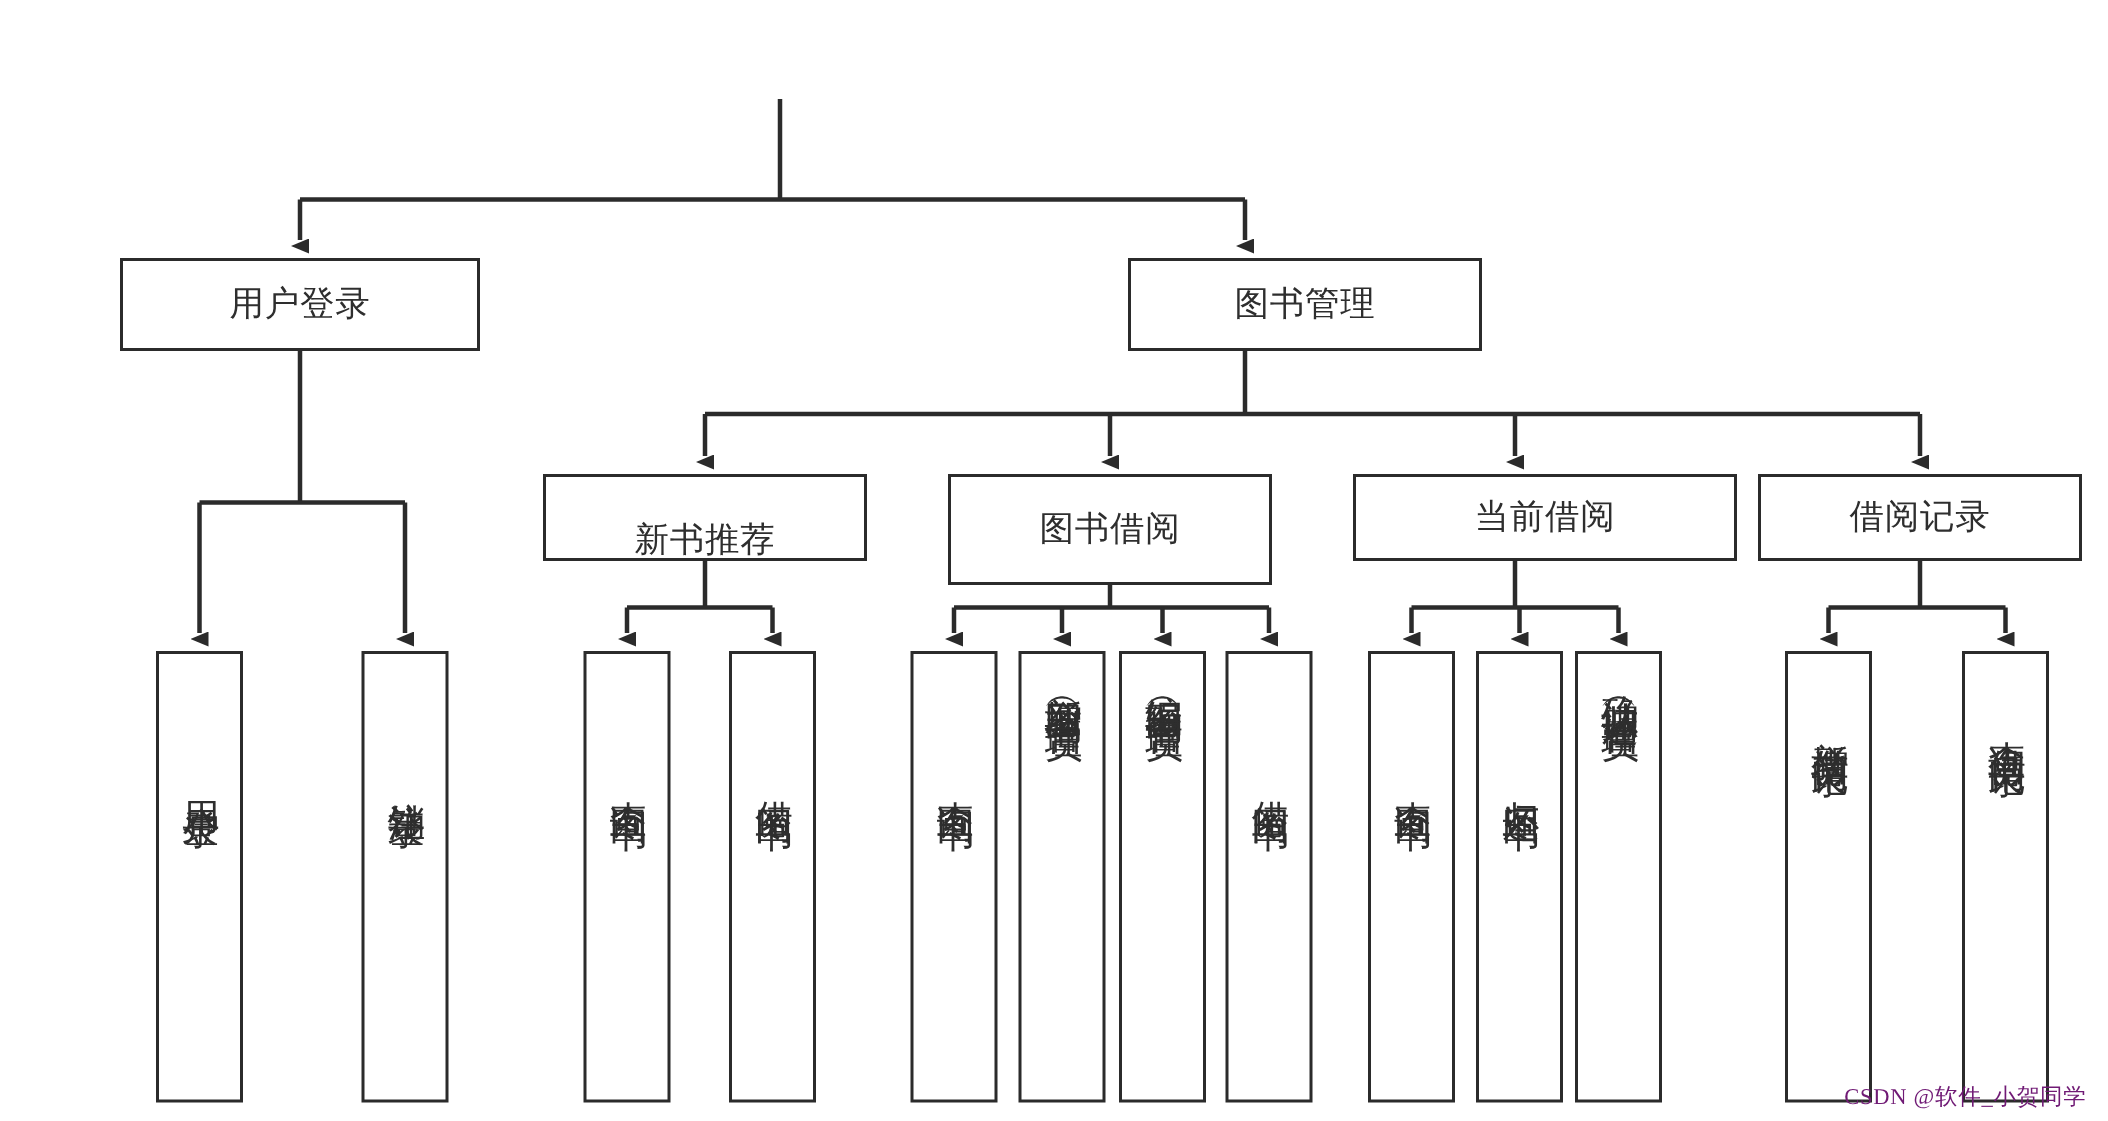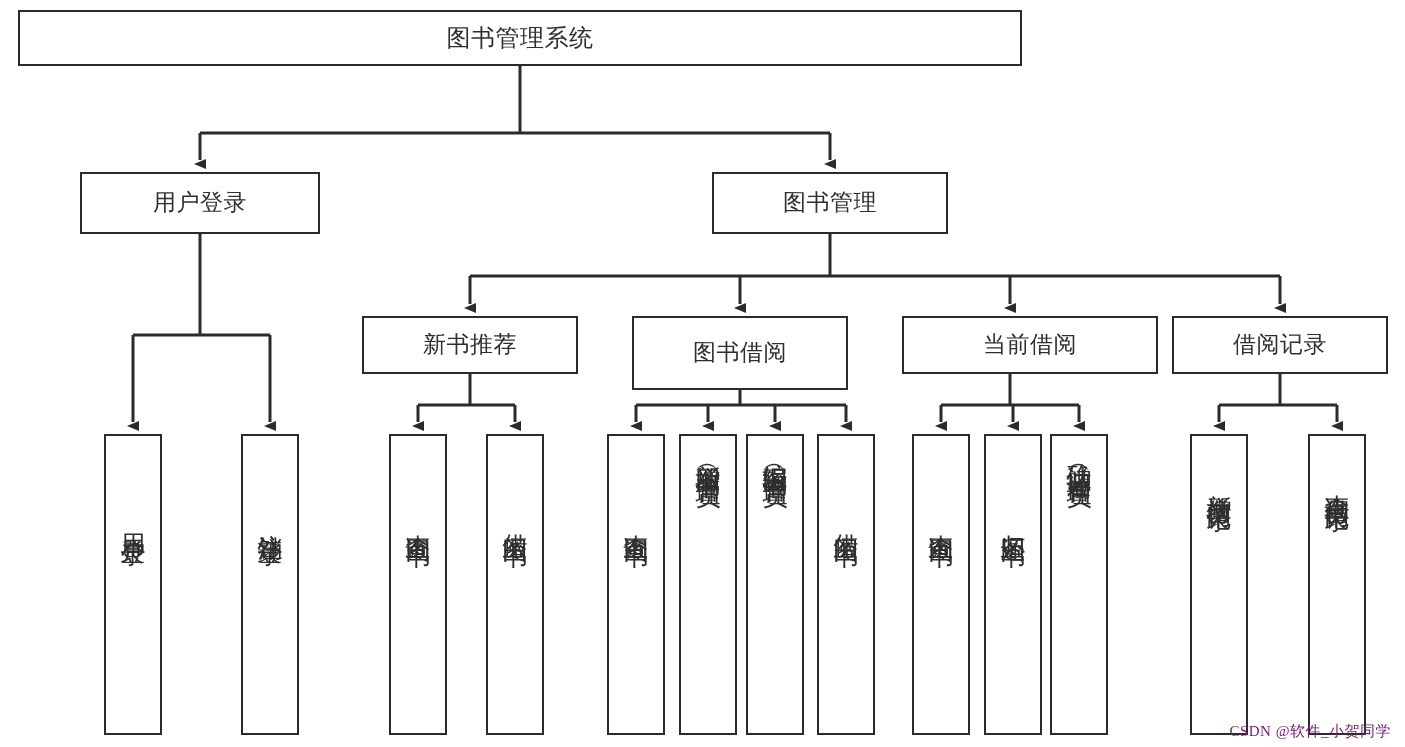--- a/index.html
+++ b/index.html
@@ -117,32 +117,29 @@
       <path d="M 1013 405 L 1013 422" marker-end="url(#arrow)"></path>
       <path d="M 1079 405 L 1079 422" marker-end="url(#arrow)"></path>
 
       <path d="M 1280 374 L 1280 405"></path>
       <path d="M 1219 405 L 1337 405"></path>
       <path d="M 1219 405 L 1219 422" marker-end="url(#arrow)"></path>
       <path d="M 1337 405 L 1337 422" marker-end="url(#arrow)"></path>
     </g>
   </svg>
 
-  <div class="node h root" style="left:18px; top:10px; width:1004px; height:56px;">
-    <span>图书管理系统</span>
-  </div>
 
   <div class="node h" style="left:80px; top:172px; width:240px; height:62px;">
     <span>用户登录</span>
   </div>
-  <div class="node h" style="left:712px; top:172px; width:236px; height:62px;">
+  <div class="node h" style="left:752px; top:172px; width:236px; height:62px;">
     <span>图书管理</span>
   </div>
 
-  <div class="node h" style="left:362px; top:316px; width:216px; height:58px;">
+  <div class="node h" style="left:362px; top:316px; width:216px; height:58px;align-items:flex-end;">
     <span>新书推荐</span>
   </div>
   <div class="node h" style="left:632px; top:316px; width:216px; height:74px;">
     <span>图书借阅</span>
   </div>
   <div class="node h" style="left:902px; top:316px; width:256px; height:58px;">
     <span>当前借阅</span>
   </div>
   <div class="node h" style="left:1172px; top:316px; width:216px; height:58px;text-align:right;">
     <span>借阅记录</span>

